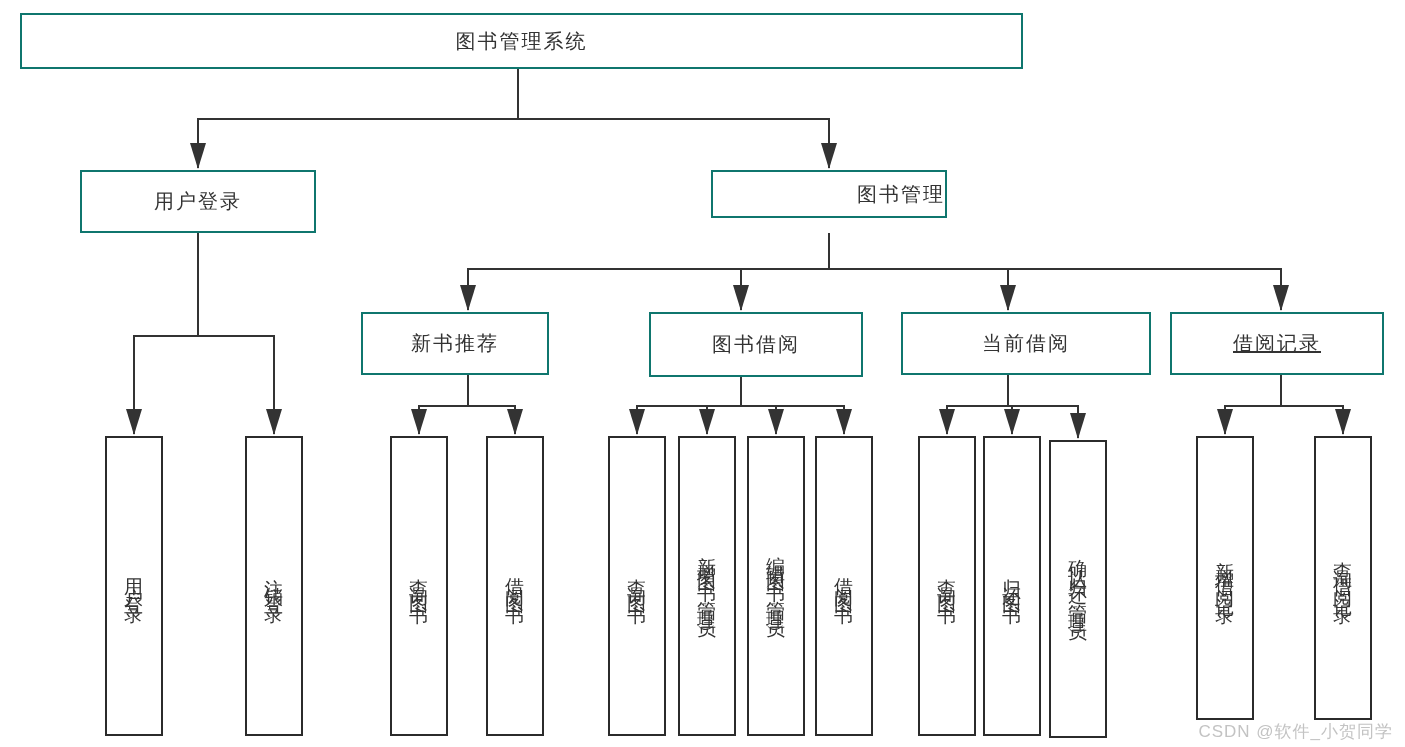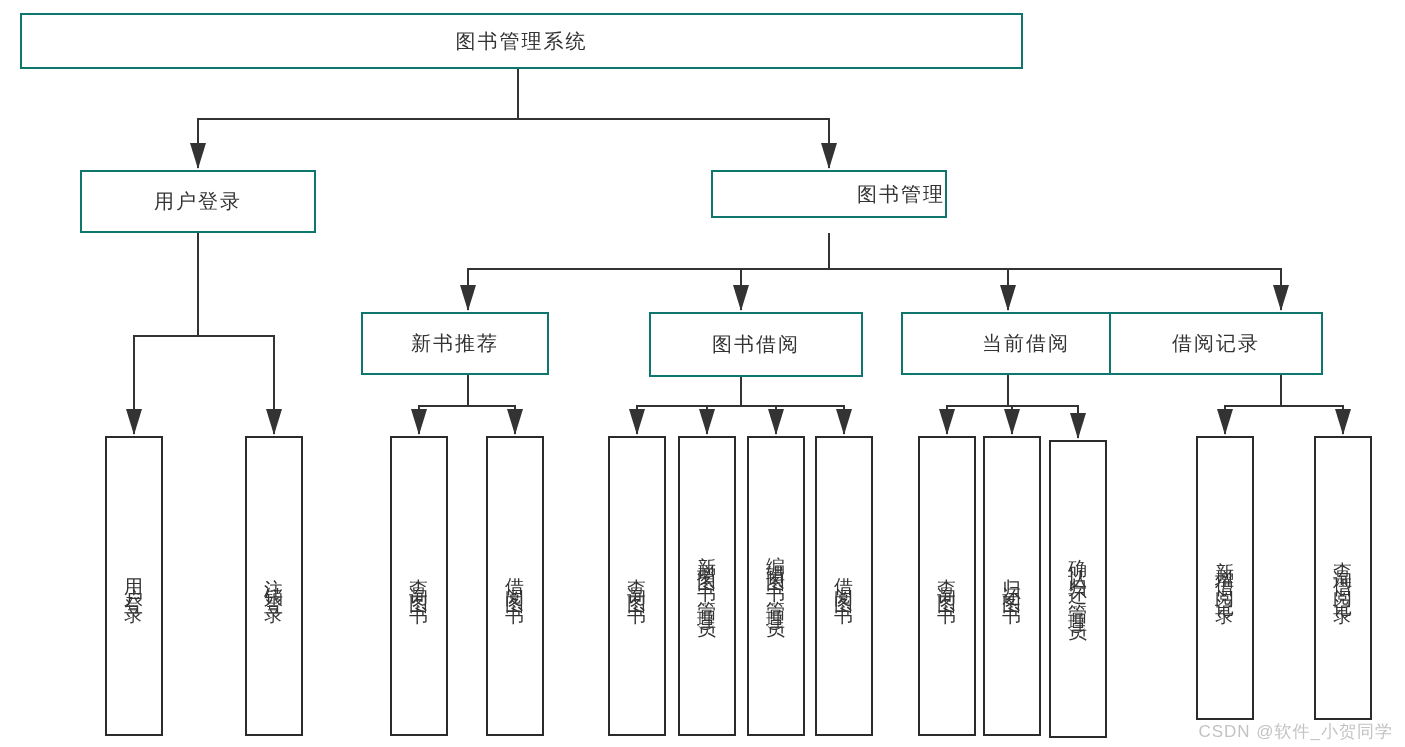--- a/index.html
+++ b/index.html
@@ -124,21 +124,21 @@
 
   <div class="hbox" style="left:361px; top:312px; width:188px; height:63px;">
     <span>新书推荐</span>
   </div>
   <div class="hbox" style="left:649px; top:312px; width:214px; height:65px;">
     <span>图书借阅</span>
   </div>
   <div class="hbox" style="left:901px; top:312px; width:250px; height:63px;">
     <span>当前借阅</span>
   </div>
-  <div class="hbox" style="left:1109px; top:312px; width:214px; height:63px;">
+  <div class="hbox" style="left:1170px; top:312px; width:214px; height:63px;text-decoration:underline;">
     <span>借阅记录</span>
   </div>
 
   <div class="vbox" style="left:105px; top:436px; width:58px; height:300px;">
     <span class="vtext">用户登录</span>
   </div>
   <div class="vbox" style="left:245px; top:436px; width:58px; height:300px;">
     <span class="vtext">注销登录</span>
   </div>
 

